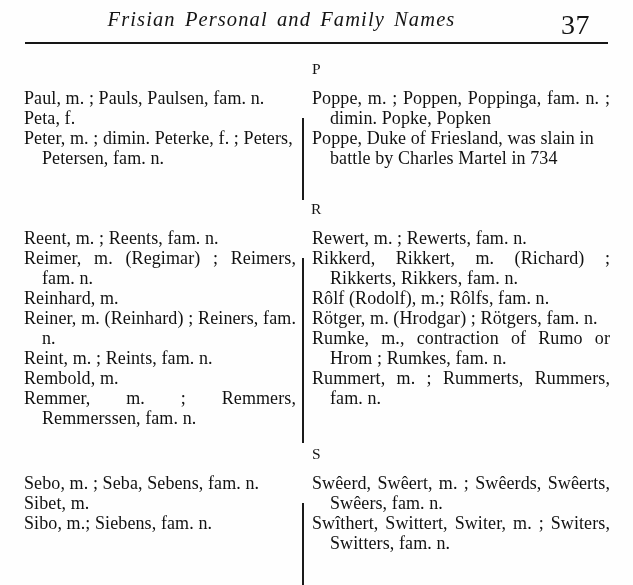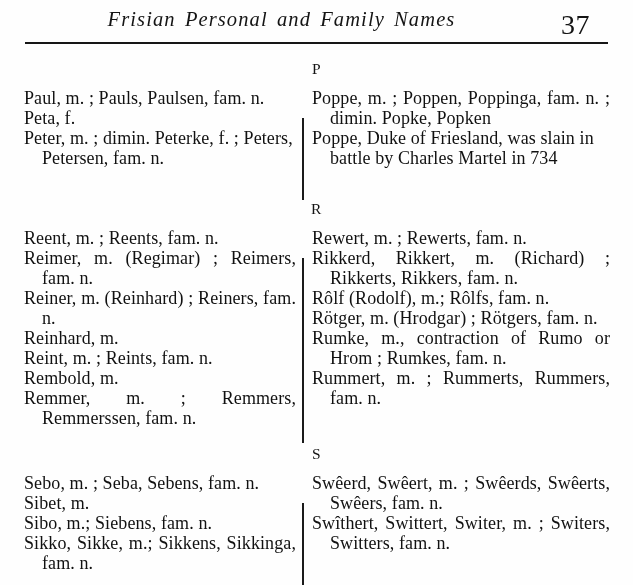--- a/index.html
+++ b/index.html
@@ -152,22 +152,22 @@
     </div>
   </div>
 
   <div class="section" id="sec-R">
     <div class="section-letter">R</div>
     <div class="section-body">
       <div class="col-divider"></div>
       <div class="col col-left">
         <p class="entry">Reent, m. ;  Reents, fam. n.</p>
         <p class="entry justify">Reimer, m. (Regimar) ; Reimers, fam. n.</p>
+        <p class="entry">Reinhard, m.</p>
         <p class="entry justify">Reiner, m. (Reinhard) ; Reiners, fam. n.</p>
-        <p class="entry">Reinhard, m.</p>
         <p class="entry">Reint, m. ;  Reints, fam. n.</p>
         <p class="entry">Rembold, m.</p>
         <p class="entry justify">Remmer, m. ; Remmers, Remmerssen, fam. n.</p>
       </div>
       <div class="col col-right">
         <p class="entry">Rewert, m. ; Rewerts, fam. n.</p>
         <p class="entry justify">Rikkerd, Rikkert, m. (Richard) ; Rikkerts, Rikkers, fam. n.</p>
         <p class="entry">Rôlf (Rodolf), m.; Rôlfs, fam. n.</p>
         <p class="entry justify">Rötger, m. (Hrodgar) ; Rötgers, fam. n.</p>
         <p class="entry justify">Rumke, m., contraction of Rumo or Hrom ; Rumkes, fam. n.</p>
@@ -177,21 +177,20 @@
   </div>
 
   <div class="section" id="sec-S">
     <div class="section-letter">S</div>
     <div class="section-body">
       <div class="col-divider"></div>
       <div class="col col-left">
         <p class="entry">Sebo, m. ;  Seba, Sebens, fam. n.</p>
         <p class="entry">Sibet, m.</p>
         <p class="entry">Sibo, m.; Siebens, fam. n.</p>
-        <p class="entry justify">Sikko, Sikke, m.; Sikkens, Sikkinga, fam. n.</p>
       </div>
       <div class="col col-right">
         <p class="entry justify">Swêerd, Swêert, m. ; Swêerds, Swêerts, Swêers, fam. n.</p>
         <p class="entry justify">Swîthert, Swittert, Switer, m. ; Switers, Switters, fam. n.</p>
       </div>
     </div>
   </div>
 
 </div>
 

